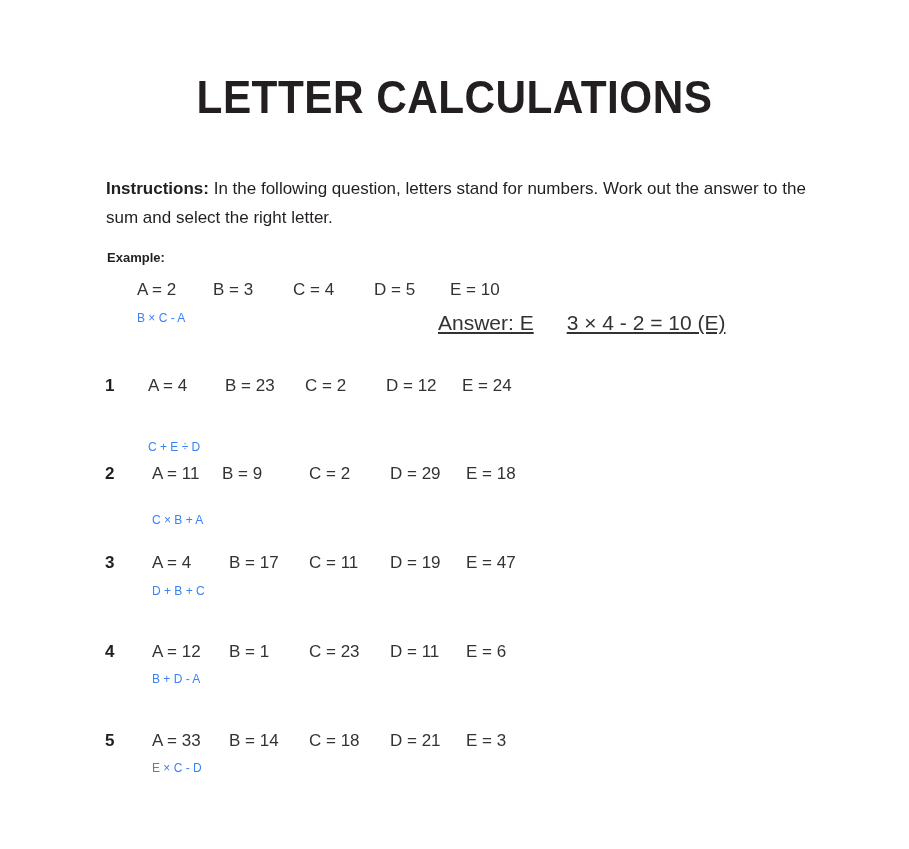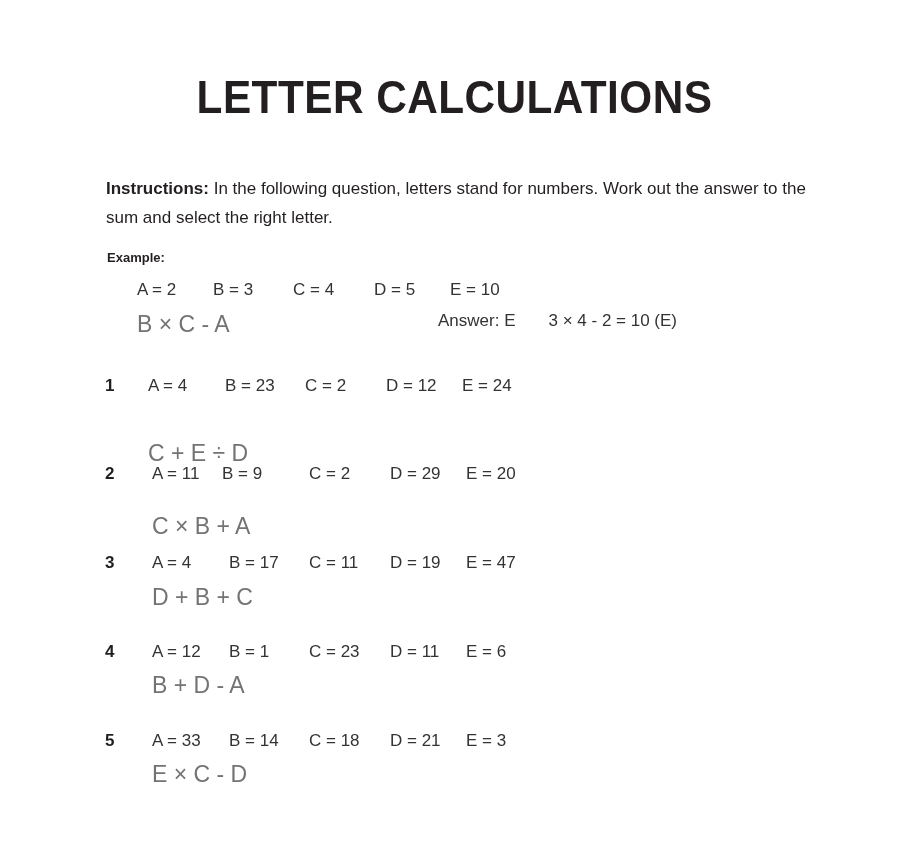--- a/index.html
+++ b/index.html
@@ -8,22 +8,22 @@
     .abs { position: absolute; white-space: nowrap; }
     .title { left: 0; width: 909px; top: 70px; text-align: center;
              font-family: "Liberation Sans", sans-serif; font-weight: bold;
              font-size: 46px; letter-spacing: 0.5px; transform: scaleX(0.92); color: #231f20; }
     .instr { left: 106px; top: 174px; width: 730px; white-space: normal;
              font-size: 17px; line-height: 29px; transform-origin: left top; }
     .instr b { font-weight: bold; }
     .example-label { left: 107px; top: 250px; font-size: 13px; font-weight: bold; }
     .vals { font-size: 17px; color: #333333; }
     .val { position: absolute; white-space: nowrap; }
-    .expr { font-size: 23px; color: #737373; }
-    .answer { font-size: 17px; color: #333333; }
+    .expr { font-size: 12px; color: #3b82f6; }
+    .answer { text-decoration: underline; font-size: 21px; color: #333333; }
     .qnum { font-size: 17px; font-weight: bold; color: #231f20; }
   </style>
 </head>
 <body>
 
 <div class="abs title">LETTER CALCULATIONS</div>
 
 <div class="abs instr"><b>Instructions:</b><span> In the following question, letters stand for numbers. Work out the answer to the sum and select the right letter.</span></div>
 
 <div class="abs example-label">Example:</div>
@@ -52,21 +52,21 @@
   <div class="abs expr" style="top:407px;left:148px;margin-top:33px;">C + E ÷ D</div>
 </div>
 
 <div>
   <div class="abs qnum" style="top:464px;left:105px;">2</div>
   <div class="abs vals" style="top:464px;left:0;">
     <span class="val" style="left:152px">A = 11</span>
     <span class="val" style="left:222px">B = 9</span>
     <span class="val" style="left:309px">C = 2</span>
     <span class="val" style="left:390px">D = 29</span>
-    <span class="val" style="left:466px">E = 20</span>
+    <span class="val" style="left:466px">E = 18</span>
   </div>
   <div class="abs expr" style="top:495px;left:152px;margin-top:18px;">C × B + A</div>
 </div>
 
 <div>
   <div class="abs qnum" style="top:553px;left:105px;">3</div>
   <div class="abs vals" style="top:553px;left:0;">
     <span class="val" style="left:152px">A = 4</span>
     <span class="val" style="left:229px">B = 17</span>
     <span class="val" style="left:309px">C = 11</span>

